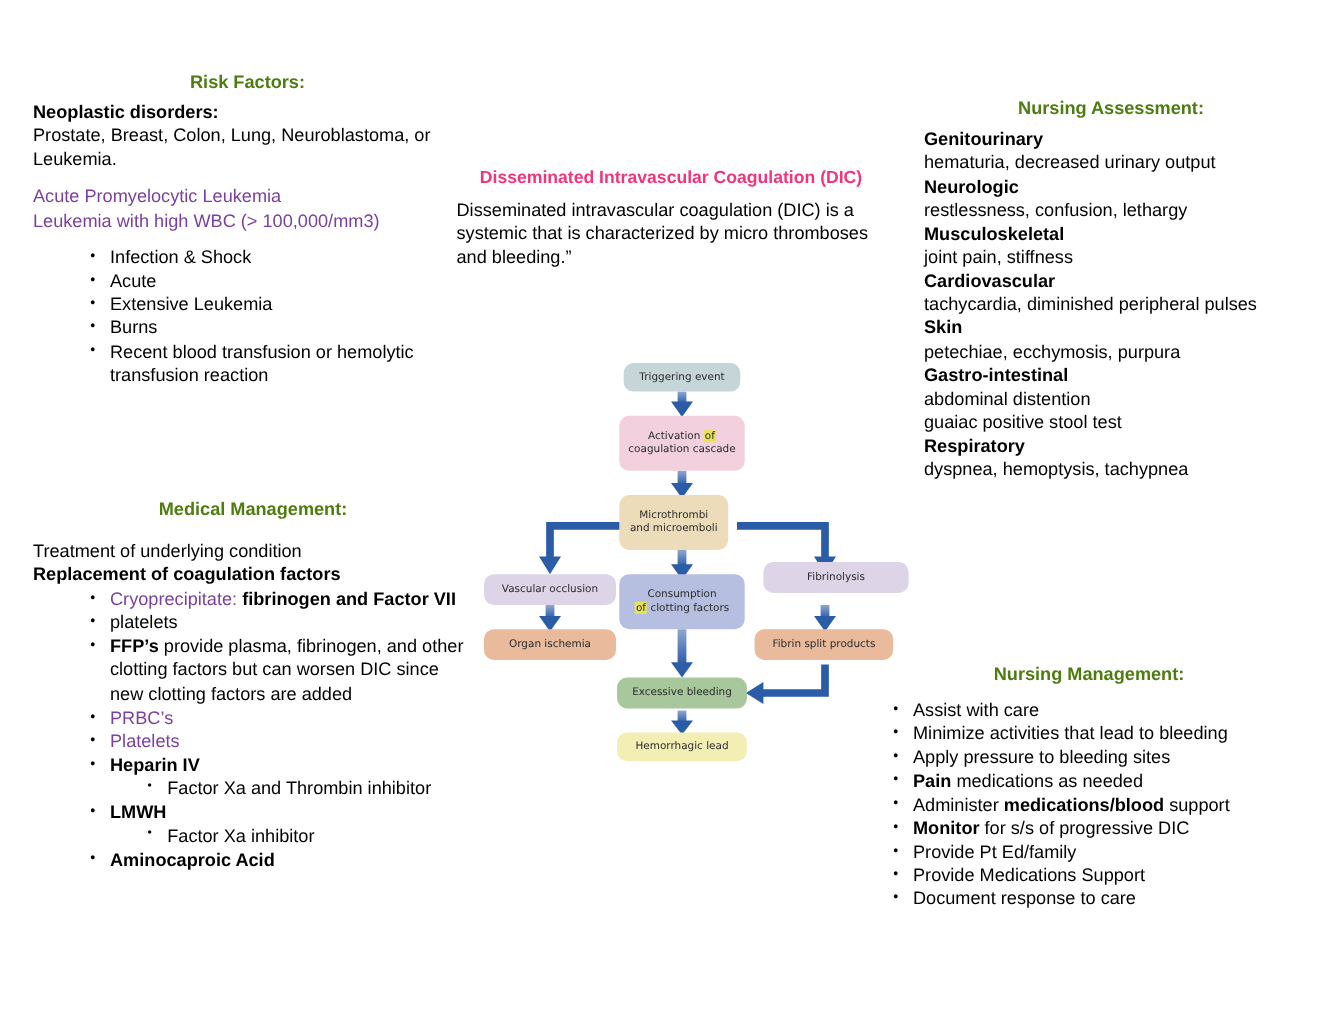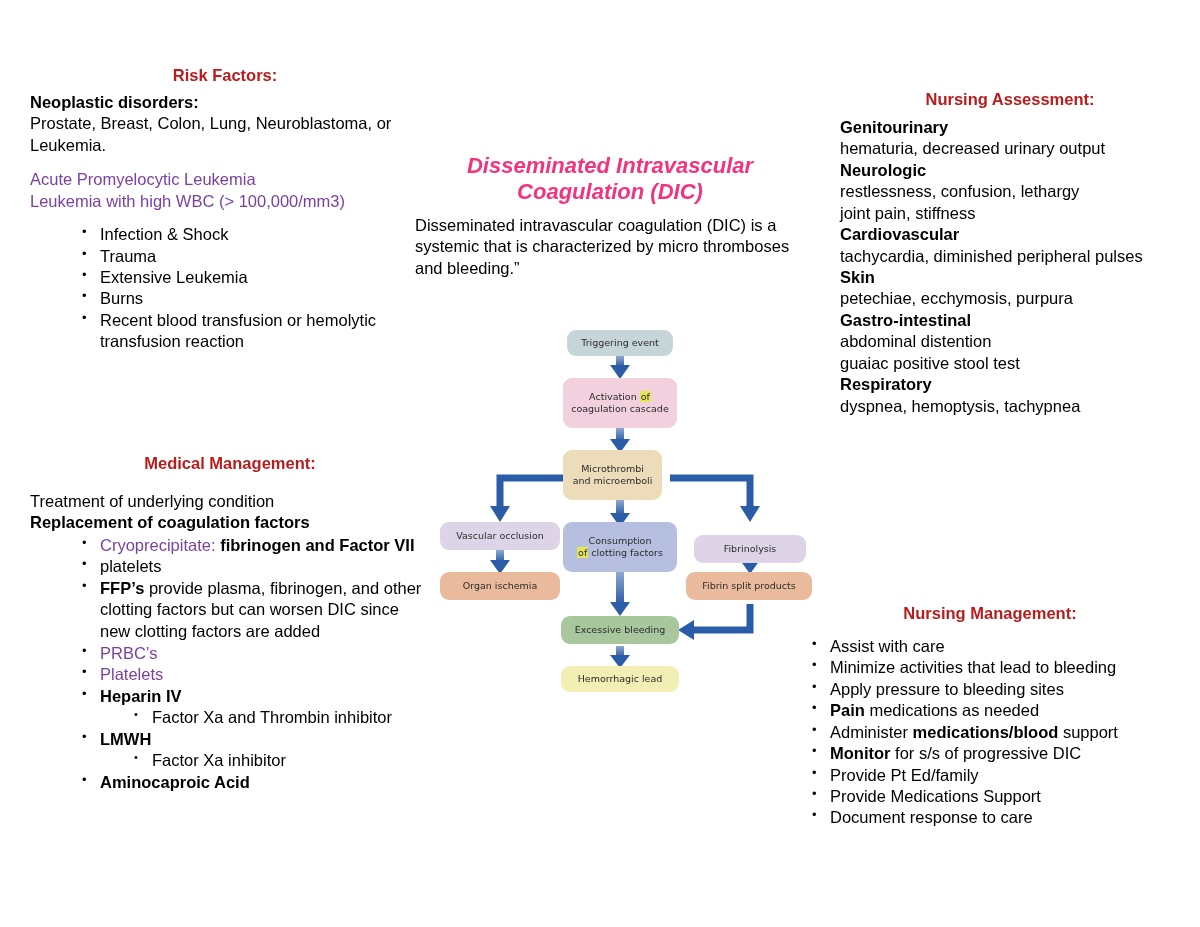--- a/index.html
+++ b/index.html
@@ -11,38 +11,37 @@
     width: 1200px;
     height: 927px;
     position: relative;
     font-family: "Liberation Sans", sans-serif;
     color: #000000;
     overflow: hidden;
   }
   .panel { position: absolute; }
 
   .heading {
-    color: #b91c1c;
+    color: #4d7c0f;
     font-weight: bold;
     font-size: 16.5px;
     text-align: center;
     line-height: 1.15;
   }
   .body-text {
     font-size: 16.5px;
     line-height: 1.30;
   }
   .bold { font-weight: bold; }
   .purple { color: #7B3FA0; }
   .pinktitle {
     color: #F2347F;
     font-weight: bold;
-    font-size: 22px;
+    font-size: 16px;
     text-align: center;
-    font-style: italic;
   }
 
   
   ul.b {
     list-style: none;
     margin: 0;
     padding: 0;
   }
   ul.b > li {
     position: relative;
@@ -141,39 +140,40 @@
   <div class="body-text" id="risk-lines">
     <div class="bold">Neoplastic disorders:</div>
     <div>Prostate, Breast, Colon, Lung, Neuroblastoma, or Leukemia.</div>
   </div>
   <div class="body-text purple" id="risk-purple">
     <div>Acute Promyelocytic Leukemia</div>
     <div>Leukemia with high WBC (&gt; 100,000/mm3)</div>
   </div>
   <ul class="b indent1" id="risk-bullets">
     <li>Infection &amp; Shock</li>
-    <li>Trauma</li>
+    <li>Acute</li>
     <li>Extensive Leukemia</li>
     <li>Burns</li>
     <li>Recent blood transfusion or hemolytic transfusion reaction</li>
   </ul>
 </div>
 
 <div class="panel" id="dic-panel">
   <div class="pinktitle">Disseminated Intravascular Coagulation (DIC)</div>
   <div class="body-text" id="dic-desc">Disseminated intravascular coagulation (DIC) is a systemic that is characterized by micro thromboses and bleeding.”</div>
 </div>
 
 <div class="panel" id="assess-panel">
   <div class="heading" id="assess-title">Nursing Assessment:</div>
   <div id="assess-list">
     <div class="assess-cat">Genitourinary</div>
     <div class="assess-det">hematuria, decreased urinary output</div>
     <div class="assess-cat">Neurologic</div>
     <div class="assess-det">restlessness, confusion, lethargy</div>
+    <div class="assess-cat">Musculoskeletal</div>
     <div class="assess-det">joint pain, stiffness</div>
     <div class="assess-cat">Cardiovascular</div>
     <div class="assess-det">tachycardia, diminished peripheral pulses</div>
     <div class="assess-cat">Skin</div>
     <div class="assess-det">petechiae, ecchymosis, purpura</div>
     <div class="assess-cat">Gastro-intestinal</div>
     <div class="assess-det">abdominal distention</div>
     <div class="assess-det">guaiac positive stool test</div>
     <div class="assess-cat">Respiratory</div>
     <div class="assess-det">dyspnea, hemoptysis, tachypnea</div>
@@ -299,21 +299,21 @@
 
   <div class="fbox" style="left:20px; top:204px; width:120px; height:28px; background:#ddd4e8;">
     <span>Vascular occlusion</span>
   </div>
 
   <div class="fbox" style="left:143px; top:204px; width:114px; height:50px; background:#b7bfe0; flex-direction:column;">
     <div>Consumption</div>
     <div><span class="hl">of</span><span> clotting factors</span></div>
   </div>
 
-  <div class="fbox" style="left:274px; top:217px; width:112px; height:28px; background:#ddd4e8;">
+  <div class="fbox" style="left:274px; top:193px; width:132px; height:28px; background:#ddd4e8;">
     <span>Fibrinolysis</span>
   </div>
 
   <div class="fbox" style="left:20px; top:254px; width:120px; height:28px; background:#e9bb9c;">
     <span>Organ ischemia</span>
   </div>
 
   <div class="fbox" style="left:266px; top:254px; width:126px; height:28px; background:#e9bb9c;">
     <span>Fibrin split products</span>
   </div>

